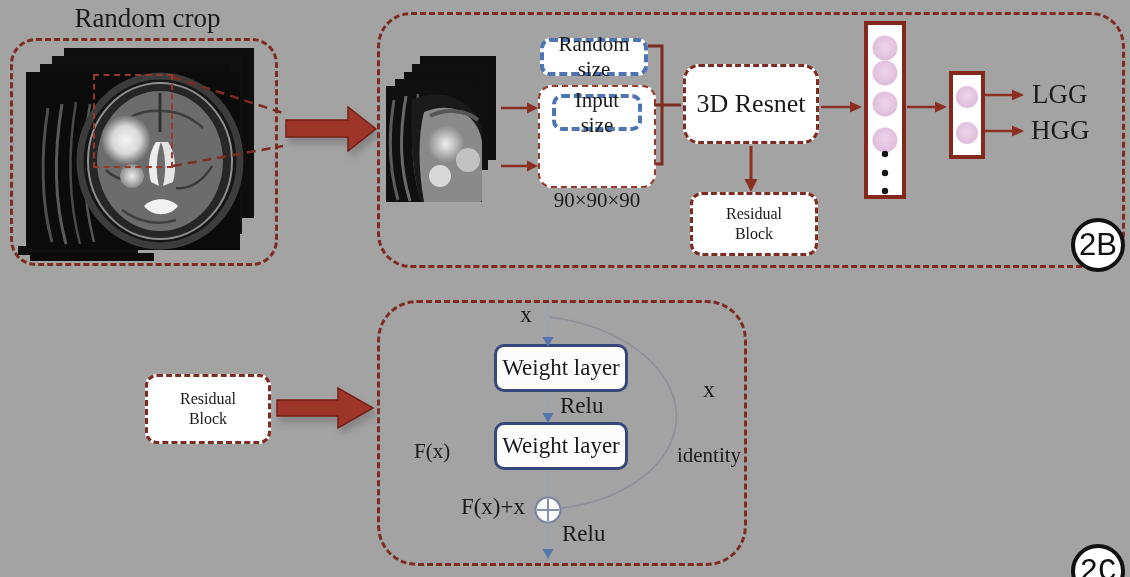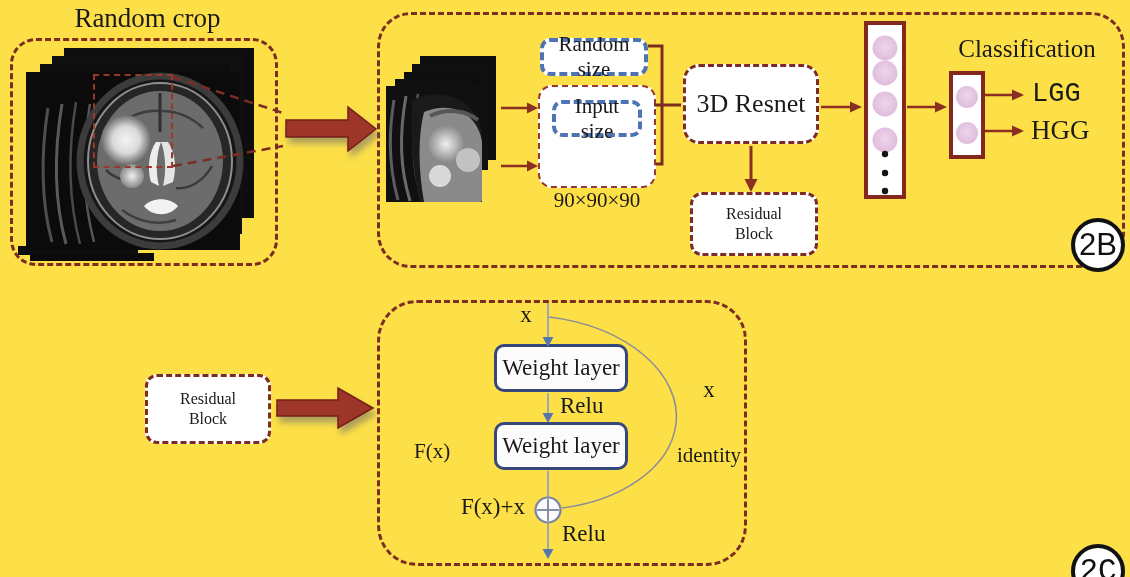--- a/index.html
+++ b/index.html
@@ -1,19 +1,19 @@
 <!DOCTYPE html>
 <html><head>
 <meta charset="utf-8">
 <style>
   * { box-sizing: border-box; margin: 0; padding: 0; }
   html,body { background:#ffffff; }
   .canvas {
     position: relative; width: 1130px; height: 577px;
-    background:#fde047; overflow: hidden;
+    background:#a3a3a3; overflow: hidden;
     font-family: "Liberation Serif", serif; color:#1a1a1a;
   }
   .abs { position:absolute; }
   
   .panel {
     border: 3px dashed #7d2c21; background: transparent;
   }
   .panel-a { left:10px; top:38px; width:268px; height:228px; border-radius:26px; }
   .panel-b { left:377px; top:12px; width:748px; height:256px; border-radius:34px; }
   .panel-c { left:377px; top:300px; width:370px; height:266px; border-radius:40px; }
@@ -131,21 +131,21 @@
       <circle cx="82" cy="104" r="12" fill="#c2c2c2"></circle>
       <path d="M44,60 C60,52 80,54 92,64" stroke="#565656" stroke-width="4" fill="none"></path>
     </g>
   </svg>
 
   <div class="abs blue-dashed-box t-box" style="left:540px; top:38px; width:108px; height:38px;">
     <span>Random size</span>
   </div>
 
   <div class="abs" style="left:538px; top:85px; width:118px; height:103px; border:2px dashed #99372a; border-radius:14px; background:#fff;"></div>
-  <div class="abs blue-dashed-box t-box" style="left:552px; top:100px; width:90px; height:37px;">
+  <div class="abs blue-dashed-box t-box" style="left:552px; top:94px; width:90px; height:37px;">
     <span>Input size</span>
   </div>
   <div class="abs t-small center" style="left:540px; top:147px; width:114px;">90×90×90</div>
 
   <div class="abs maroon-dashed-box t-resnet" style="left:683px; top:64px; width:136px; height:80px; border-radius:16px;">
     <span>3D Resnet</span>
   </div>
 
   <div class="abs maroon-dashed-box t-res" style="left:690px; top:192px; width:128px; height:64px; border-radius:12px;">
     <span>Residual</span>
@@ -168,23 +168,22 @@
     <circle cx="21" cy="152" r="3.2" fill="#141414"></circle>
     <circle cx="21" cy="170" r="3.2" fill="#141414"></circle>
   </svg>
 
   <svg class="abs" style="left:949px; top:71px;" width="36" height="88" viewBox="0 0 36 88">
     <rect x="2" y="2" width="32" height="84" fill="#ffffff" stroke="#84281e" stroke-width="4"></rect>
     <circle cx="18" cy="26" r="11" fill="url(#nodeGrad)"></circle>
     <circle cx="18" cy="62" r="11" fill="url(#nodeGrad)"></circle>
   </svg>
 
-  <div class="abs t-class center" style="left:952px; top:35px; width:150px;">Classification</div>
-
-  <div class="abs t-out" style="left:1032px; top:79px;font-family:Liberation Mono, monospace;">LGG</div>
+
+  <div class="abs t-out" style="left:1032px; top:79px;">LGG</div>
   <div class="abs t-out" style="left:1031px; top:115px;">HGG</div>
 
   <div class="abs label-circle" style="left:1071px; top:218px;">
     <span>2B</span>
   </div>
 
   <div class="abs panel panel-c"></div>
 
   <div class="abs maroon-dashed-box t-res" style="left:145px; top:374px; width:126px; height:70px; border-radius:12px;">
     <span>Residual</span>

